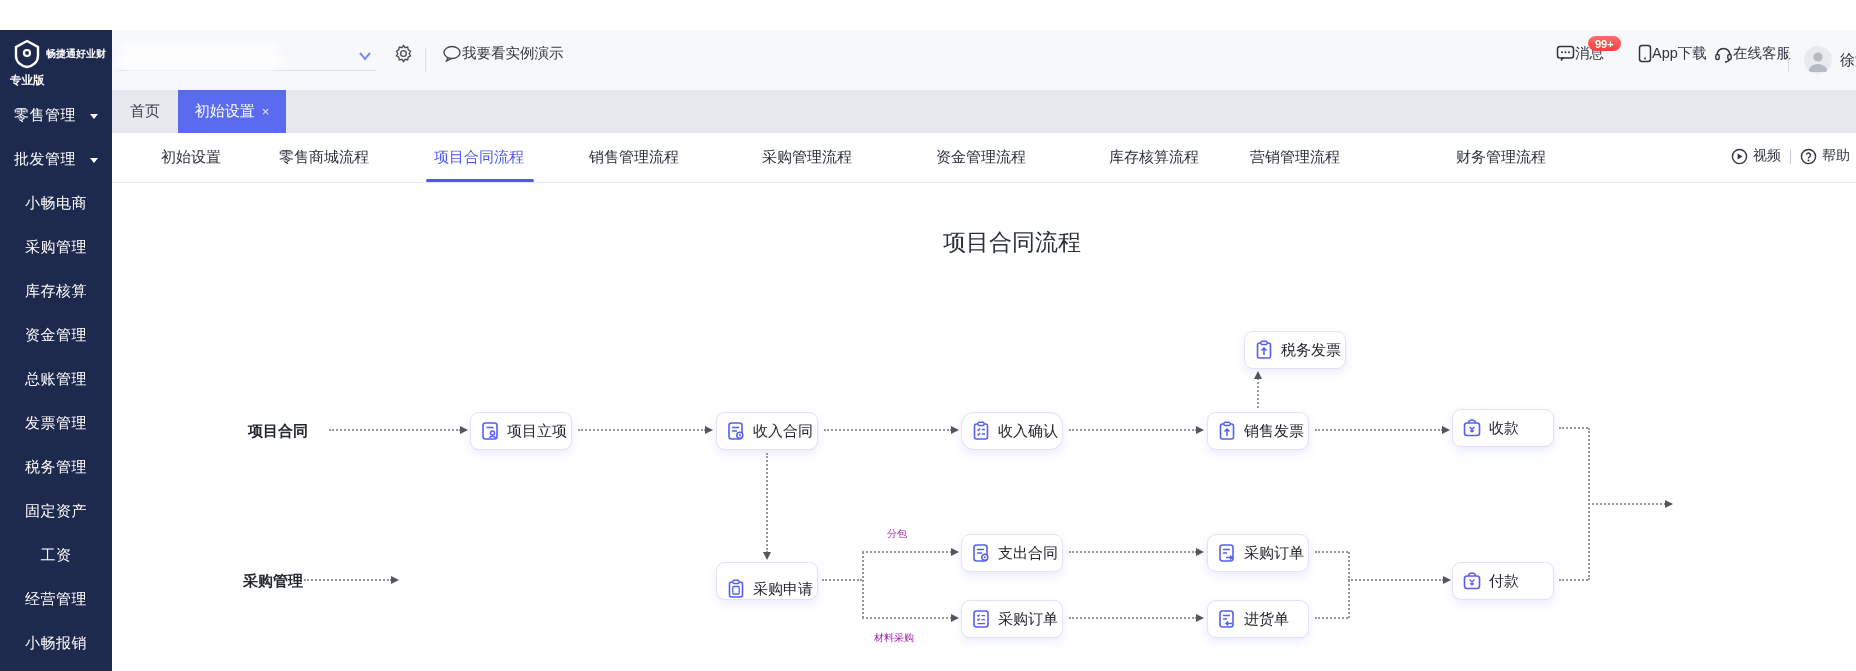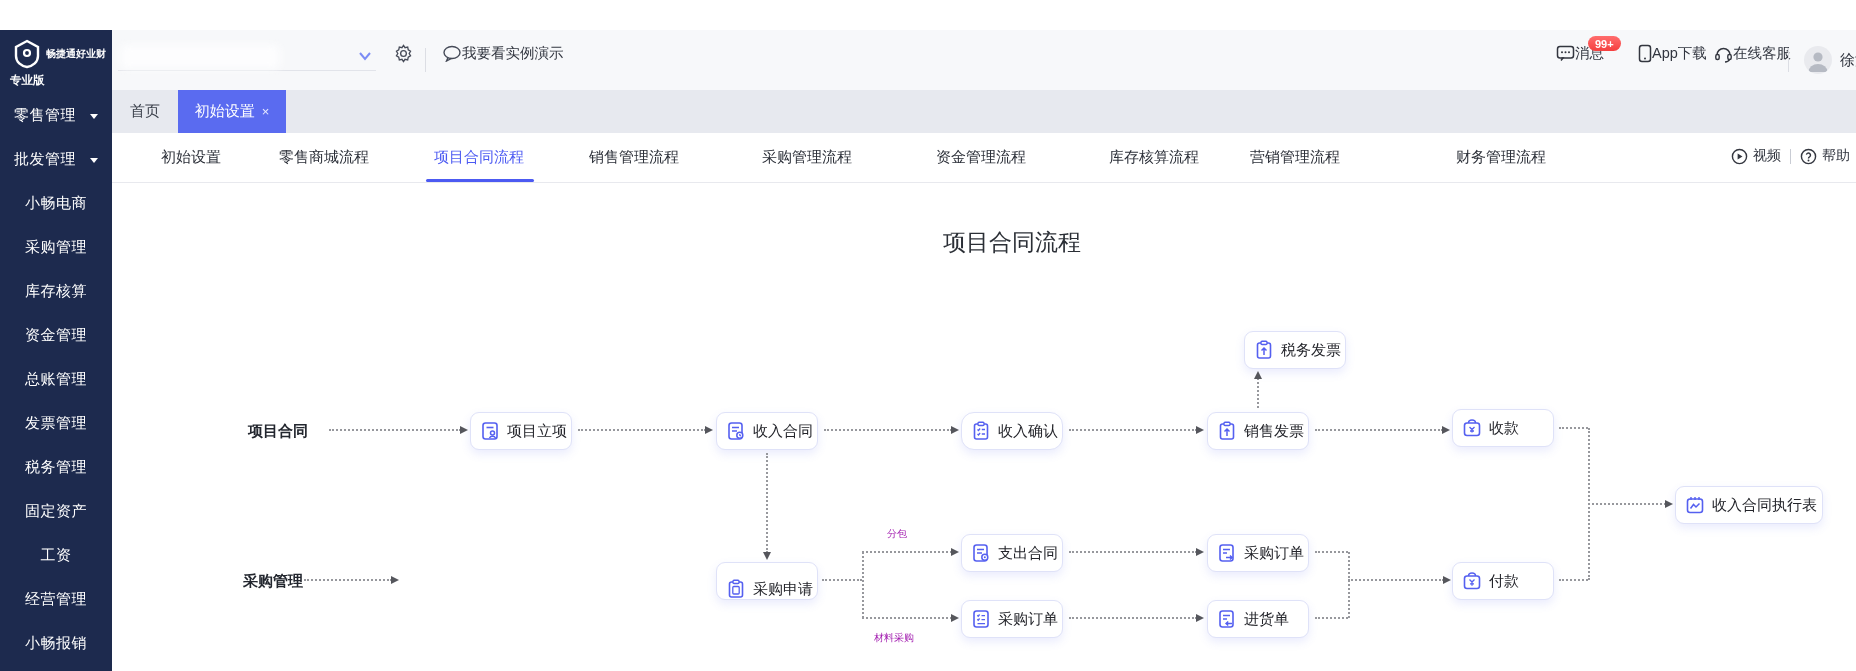--- a/index.html
+++ b/index.html
@@ -328,28 +328,20 @@
         <span>进货单</span>
       </div>
       <div class="node" style="left:1340px; top:379px;">
         <svg class="nicon" width="20" height="20" viewBox="0 0 20 20">
             <rect x="2.5" y="5" width="15" height="12.5" rx="2.5" fill="none" stroke="#5560f0" stroke-width="1.6"></rect>
             <path d="M6.5 5 a3.5 3 0 0 1 7 0" fill="none" stroke="#5560f0" stroke-width="1.5"></path>
             <path d="M7.5 8.5 L10 11 L12.5 8.5 M10 11 V14.8 M8 12.8 H12" fill="none" stroke="#5560f0" stroke-width="1.3"></path>
           </svg>
         <span>付款</span>
       </div>
-      <div class="node wide" style="left:1563px; top:303px;">
-        <svg class="nicon" width="20" height="20" viewBox="0 0 20 20">
-            <rect x="2.5" y="4" width="15" height="13.5" rx="2.5" fill="none" stroke="#5560f0" stroke-width="1.6"></rect>
-            <path d="M6 2 V5 M10 2 V5 M14 2 V5" stroke="#5560f0" stroke-width="1.4"></path>
-            <path d="M5.5 13.5 L8.5 9.5 L11 12 L14.5 8.5" fill="none" stroke="#5560f0" stroke-width="1.5"></path>
-          </svg>
-        <span>收入合同执行表</span>
-      </div>
 
       <div class="hline arr-r" style="left:217px; top:246px; width:132px;"></div>
       <div class="hline arr-r" style="left:466px; top:246px; width:128px;"></div>
       <div class="hline arr-r" style="left:712px; top:246px; width:128px;"></div>
       <div class="hline arr-r" style="left:957px; top:246px; width:128px;"></div>
       <div class="hline arr-r" style="left:1203px; top:246px; width:128px;"></div>
       <div class="vline arr-u" style="left:1145px; top:195px; height:30px;"></div>
 
       <div class="vline arr-d" style="left:654px; top:270px; height:100px;"></div>
       <div class="hline arr-r" style="left:192px; top:396px; width:88px;"></div>

